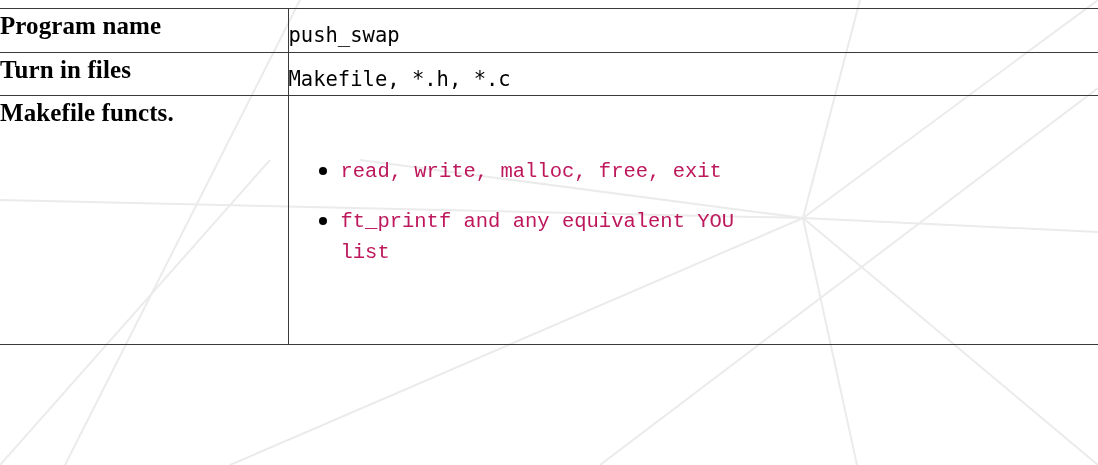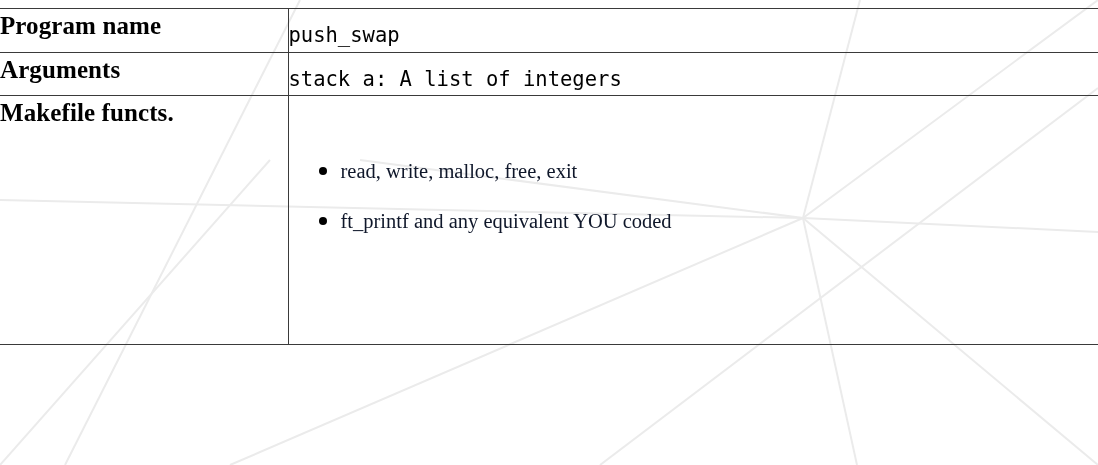--- a/index.html
+++ b/index.html
@@ -82,26 +82,26 @@
 
   ul.fn-list {
     list-style: none;
     margin: 0;
     padding: 0;
     padding-left: 52px;
     padding-top: 60px;
   }
   ul.fn-list li {
     position: relative;
-    font-family: Liberation Serif, serif;
+    font-family: Liberation Mono, monospace;
     font-size: 20.5px;
     line-height: 1.52;
     margin-bottom: 19px;
     max-width: 440px;
-    color: #0f172a;
+    color: #be185d;
   }
   ul.fn-list li .bullet-icon {
     position: absolute;
     left: -22px;
     top: 11px;
     width: 8px;
     height: 8px;
     border-radius: 50%;
     background: #000000;
     display: block;
@@ -136,44 +136,44 @@
 
     <tr class="rule-row">
       <td class="label-cell">
         <span class="label-pad-short">Program name</span>
       </td>
       <td class="value-cell">
         <span class="cell-pad-short">push_swap</span>
       </td>
     </tr>
 
+    <tr class="rule-row">
+      <td class="label-cell">
+        <span class="label-pad-short">Turn in files</span>
+      </td>
+      <td class="value-cell">
+        <span class="cell-pad-short">Makefile, *.h, *.c</span>
+      </td>
+    </tr>
 
 
-    <tr class="rule-row">
-      <td class="label-cell">
-        <span class="label-pad-short">Arguments</span>
-      </td>
-      <td class="value-cell">
-        <span class="cell-pad-short">stack a:  A list of integers</span>
-      </td>
-    </tr>
 
     <tr class="rule-row ext-row">
       <td class="label-cell">
         <span class="label-pad-ext">Makefile functs.</span>
       </td>
       <td class="value-cell">
         <ul class="fn-list">
           <li>
             <span class="bullet-icon"></span>
             <span class="fn-text">read, write, malloc, free, exit</span>
           </li>
           <li>
             <span class="bullet-icon"></span>
-            <span class="fn-text">ft_printf and any equivalent YOU coded</span>
+            <span class="fn-text">ft_printf and any equivalent YOU list</span>
           </li>
         </ul>
       </td>
     </tr>
 
 
 
   </tbody>
 </table>
 

